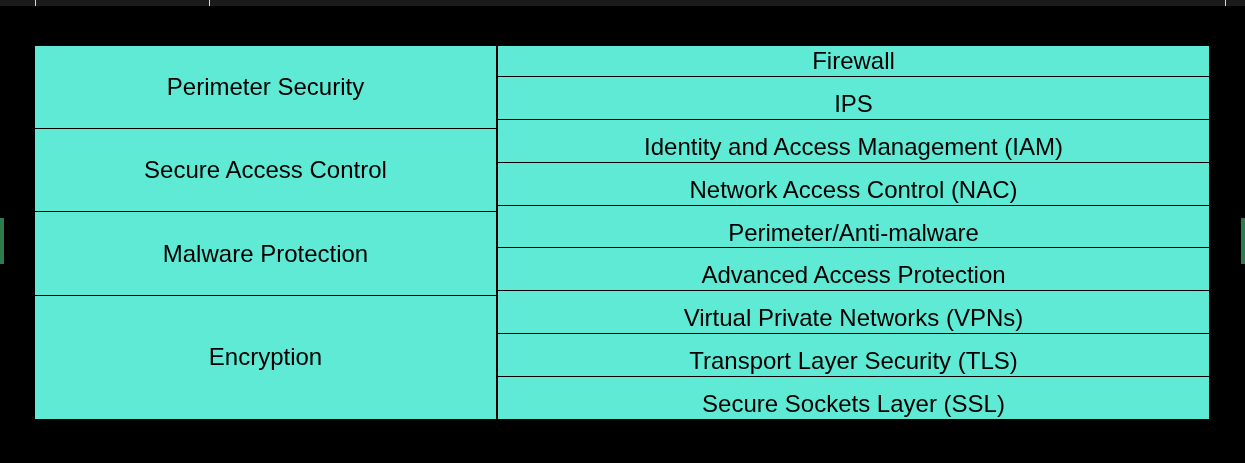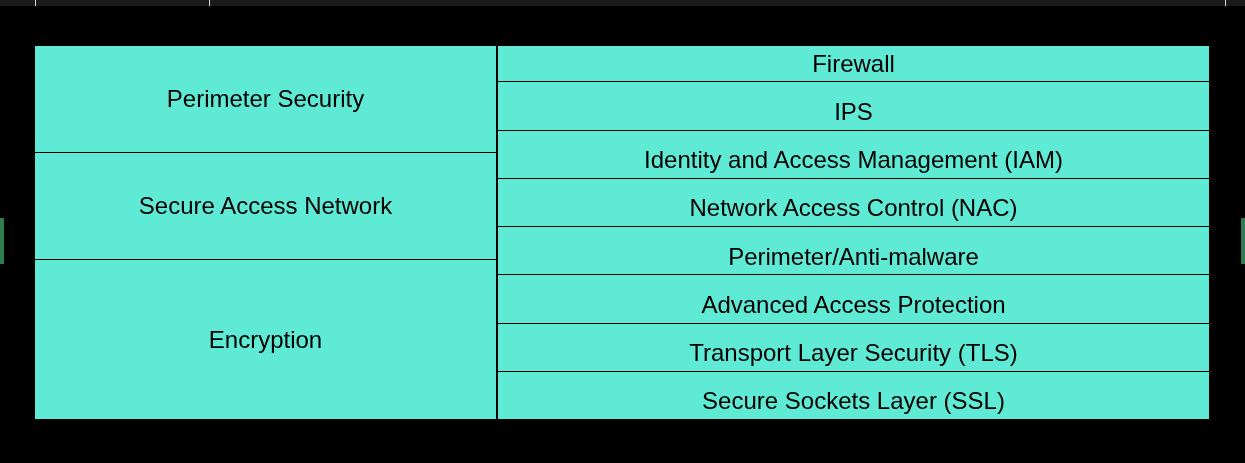--- a/index.html
+++ b/index.html
@@ -105,26 +105,28 @@
     <div class="vrule" style="left: 209px; background: rgb(217, 217, 217);"></div>
     <div class="vrule" style="left: 1225px; background: rgb(217, 217, 217);"></div>
   </div>
 
 <div class="edge-marker" id="edge-marker-left" style="background: rgb(46, 125, 79);"></div>
 <div class="edge-marker" id="edge-marker-right" style="background: rgb(46, 125, 79);"></div>
 
 <div id="controls-table" style="background: #5eead4; border-color: rgb(0, 0, 0);">
   <div id="category-column" style="border-right-color: rgb(0, 0, 0);">
       <div class="category-cell" data-span="2">Perimeter Security</div>
-      <div class="category-cell" data-span="2">Secure Access Network</div>
+      <div class="category-cell" data-span="2">Secure Access Control</div>
+      <div class="category-cell" data-span="2">Malware Protection</div>
       <div class="category-cell" data-span="3" style="border-bottom: none;">Encryption</div>
     </div>
   <div id="technique-column">
       <div class="technique-cell">Firewall</div>
       <div class="technique-cell">IPS</div>
       <div class="technique-cell">Identity and Access Management (IAM)</div>
       <div class="technique-cell">Network Access Control (NAC)</div>
       <div class="technique-cell">Perimeter/Anti-malware</div>
       <div class="technique-cell">Advanced Access Protection</div>
+      <div class="technique-cell">Virtual Private Networks (VPNs)</div>
       <div class="technique-cell">Transport Layer Security (TLS)</div>
       <div class="technique-cell" style="border-bottom: none;">Secure Sockets Layer (SSL)</div>
     </div>
 </div>
 
 </body></html>

